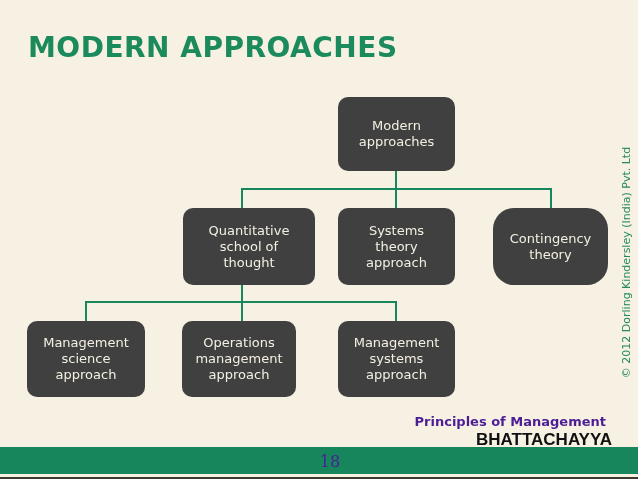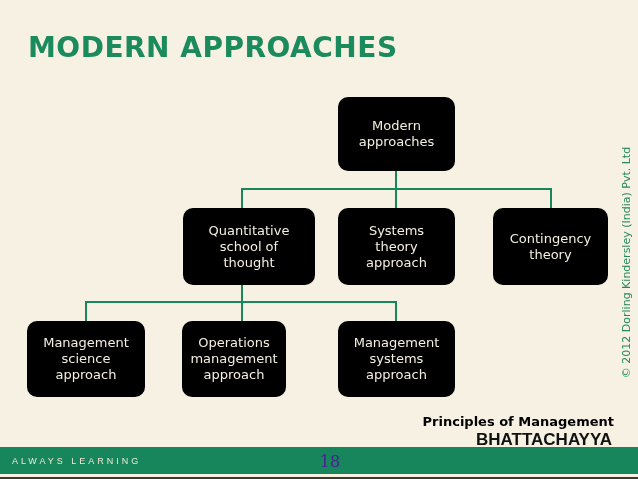--- a/index.html
+++ b/index.html
@@ -9,53 +9,53 @@
     font-family:"DejaVu Sans","Liberation Sans",sans-serif;
   }
   .slide{position:absolute;inset:0;}
   .page-title{
     position:absolute;left:28px;top:31px;
     font-size:28px;font-weight:700;letter-spacing:.5px;
     color:#1B8A5C;white-space:nowrap;
   }
   .node{
     position:absolute;
-    background:#000000;border-radius:10px;
+    background:#404040;border-radius:10px;
     color:#F3F0E2;font-size:13px;line-height:16px;text-align:center;
     display:flex;align-items:center;justify-content:center;
     white-space:pre-line;padding:4px;box-sizing:border-box;
   }
   .node-root{left:338px;top:97px;width:117px;height:74px;}
   .node-l2-0{left:183px;top:208px;width:132px;height:77px;}
   .node-l2-1{left:338px;top:208px;width:117px;height:77px;}
-  .node-l2-2{left:493px;top:208px;width:115px;height:77px;}
+  .node-l2-2{left:493px;top:208px;width:115px;height:77px;border-radius:21px;}
   .node-l3-0{left:27px;top:321px;width:118px;height:76px;}
-  .node-l3-1{left:182px;top:321px;width:104px;height:76px;}
+  .node-l3-1{left:182px;top:321px;width:114px;height:76px;}
   .node-l3-2{left:338px;top:321px;width:117px;height:76px;}
   .conn{position:absolute;background:#17865C;}
   
   .c-v-root{left:395px;top:171px;width:2px;height:19px;}
   .c-h-1{left:241px;top:188px;width:311px;height:2px;}
   .c-v-l2a{left:241px;top:188px;width:2px;height:20px;}
   .c-v-l2b{left:395px;top:188px;width:2px;height:20px;}
   .c-v-l2c{left:550px;top:188px;width:2px;height:20px;}
   
   .c-v-q{left:241px;top:285px;width:2px;height:18px;}
   .c-h-2{left:85px;top:301px;width:312px;height:2px;}
   .c-v-l3a{left:85px;top:301px;width:2px;height:20px;}
   .c-v-l3b{left:241px;top:301px;width:2px;height:20px;}
   .c-v-l3c{left:395px;top:301px;width:2px;height:20px;}
   .copyright-vert{
     position:absolute;left:476px;top:256px;width:300px;
     transform:rotate(-90deg);
     text-align:center;font-size:11px;color:#25895F;white-space:nowrap;
   }
   .book-title{
-    position:absolute;right:24px;top:414px;
-    font-size:13px;font-weight:700;color:#000000;white-space:nowrap;
+    position:absolute;right:32px;top:414px;
+    font-size:13px;font-weight:700;color:#4c1d95;white-space:nowrap;
   }
   .author{
     position:absolute;right:26px;top:430px;
     font-size:17px;font-weight:700;color:#111;white-space:nowrap;
     font-family:"Liberation Sans",sans-serif;
   }
   .footer-bar{
     position:absolute;left:0;top:447px;width:638px;height:27px;
     background:#17865C;
   }
@@ -116,18 +116,17 @@
   <div class="node node-l3-2">Management
 systems
 approach</div>
 
   <div class="copyright-vert">© 2012 Dorling Kindersley (India) Pvt. Ltd</div>
 
   <div class="book-title">Principles of Management</div>
   <div class="author">BHATTACHAYYA</div>
 
   <div class="footer-bar"></div>
-  <div class="tagline">ALWAYS LEARNING</div>
   <div class="page-number">18</div>
   <div class="brand">PEARSON</div>
   <div class="bottom-edge"></div>
 
 </div>
 
 </body></html>

